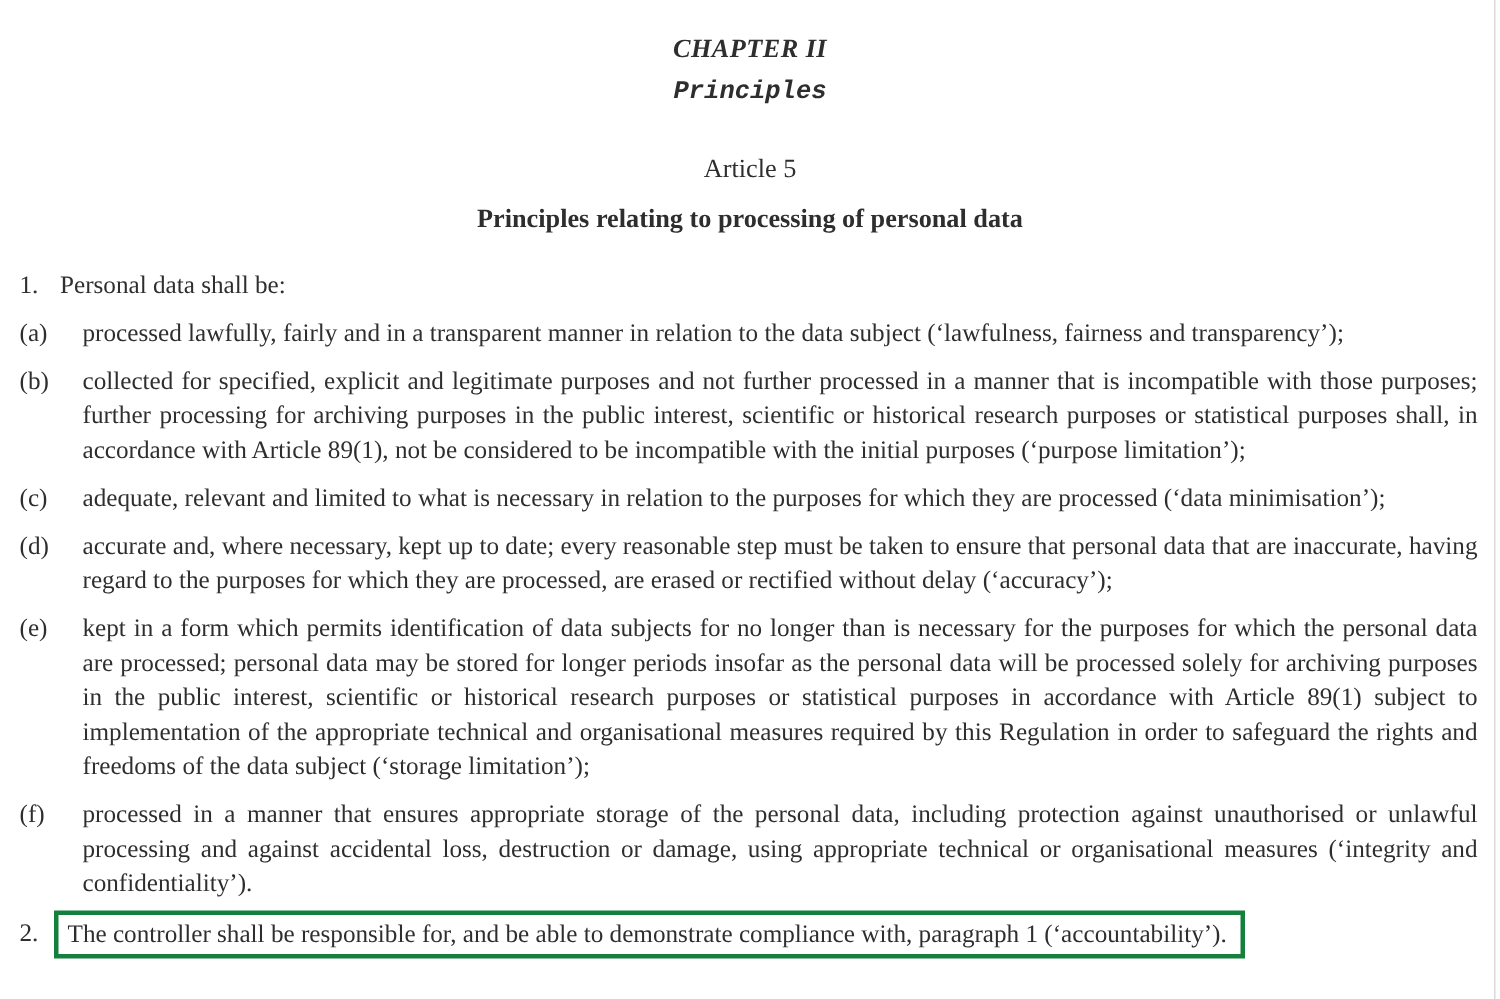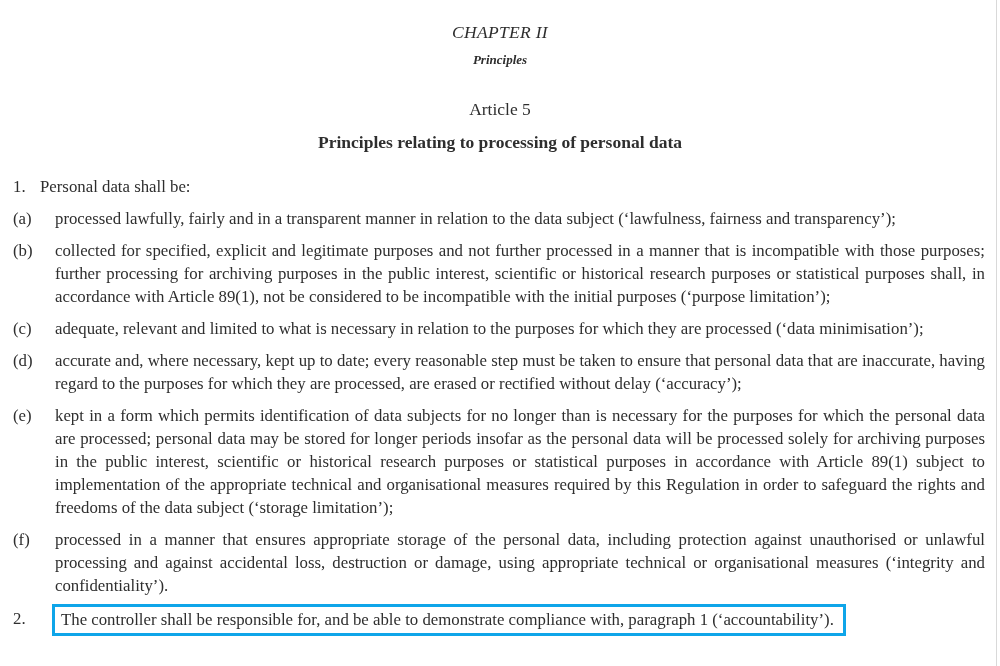--- a/index.html
+++ b/index.html
@@ -16,26 +16,27 @@
   }
   .page-edge {
     position: absolute;
     top: 0; right: 3px;
     width: 1px; height: 100%;
     background: #d9d9d9;
   }
 
   .doc-header { text-align: center; padding-top: 22px; }
   .chapter-heading {
-    font-size: 17.5px; font-weight: normal; font-style: italic;
+    font-size: 17.5px; font-weight: bold; font-style: italic;
     letter-spacing: 0.3px;
   }
   .chapter-title {
-    font-size: 13px; font-weight: bold; font-style: italic;
+    font-size: 17px; font-weight: bold; font-style: italic;
     margin-top: 9px;
+    font-family: Liberation Mono, monospace;
   }
   .article-heading {
     font-size: 17.5px; 
     margin-top: 31px;
   }
   .article-title {
     font-size: 17.5px; font-weight: bold;
     margin-top: 12px;
     text-align: center;
   }
@@ -50,24 +51,23 @@
   .item .marker { flex: 0 0 auto; }
   .item .text { flex: 1 1 auto; text-align: justify; }
 
   .num-item .marker { width: 27px; }
   .letter-item .marker { width: 42px; }
 
   .para2 { display: flex; margin-top: 7px; align-items: flex-start; }
   .para2 .marker { width: 23px; flex: 0 0 auto; padding-top: 3px; }
   .para2 .highlight-box {
     display: inline-block;
-    border: 3px solid #0ea5e9;
+    border: 3px solid #15803d;
     padding: 1px 9px 2px 6px;
     max-width: 843px;
-    margin-left: 16px;
   }
 </style>
 </head>
 <body>
 
 <div class="page">
   <div class="page-edge"></div>
 
   <div class="doc-header">
     <div class="chapter-heading">CHAPTER II</div>

